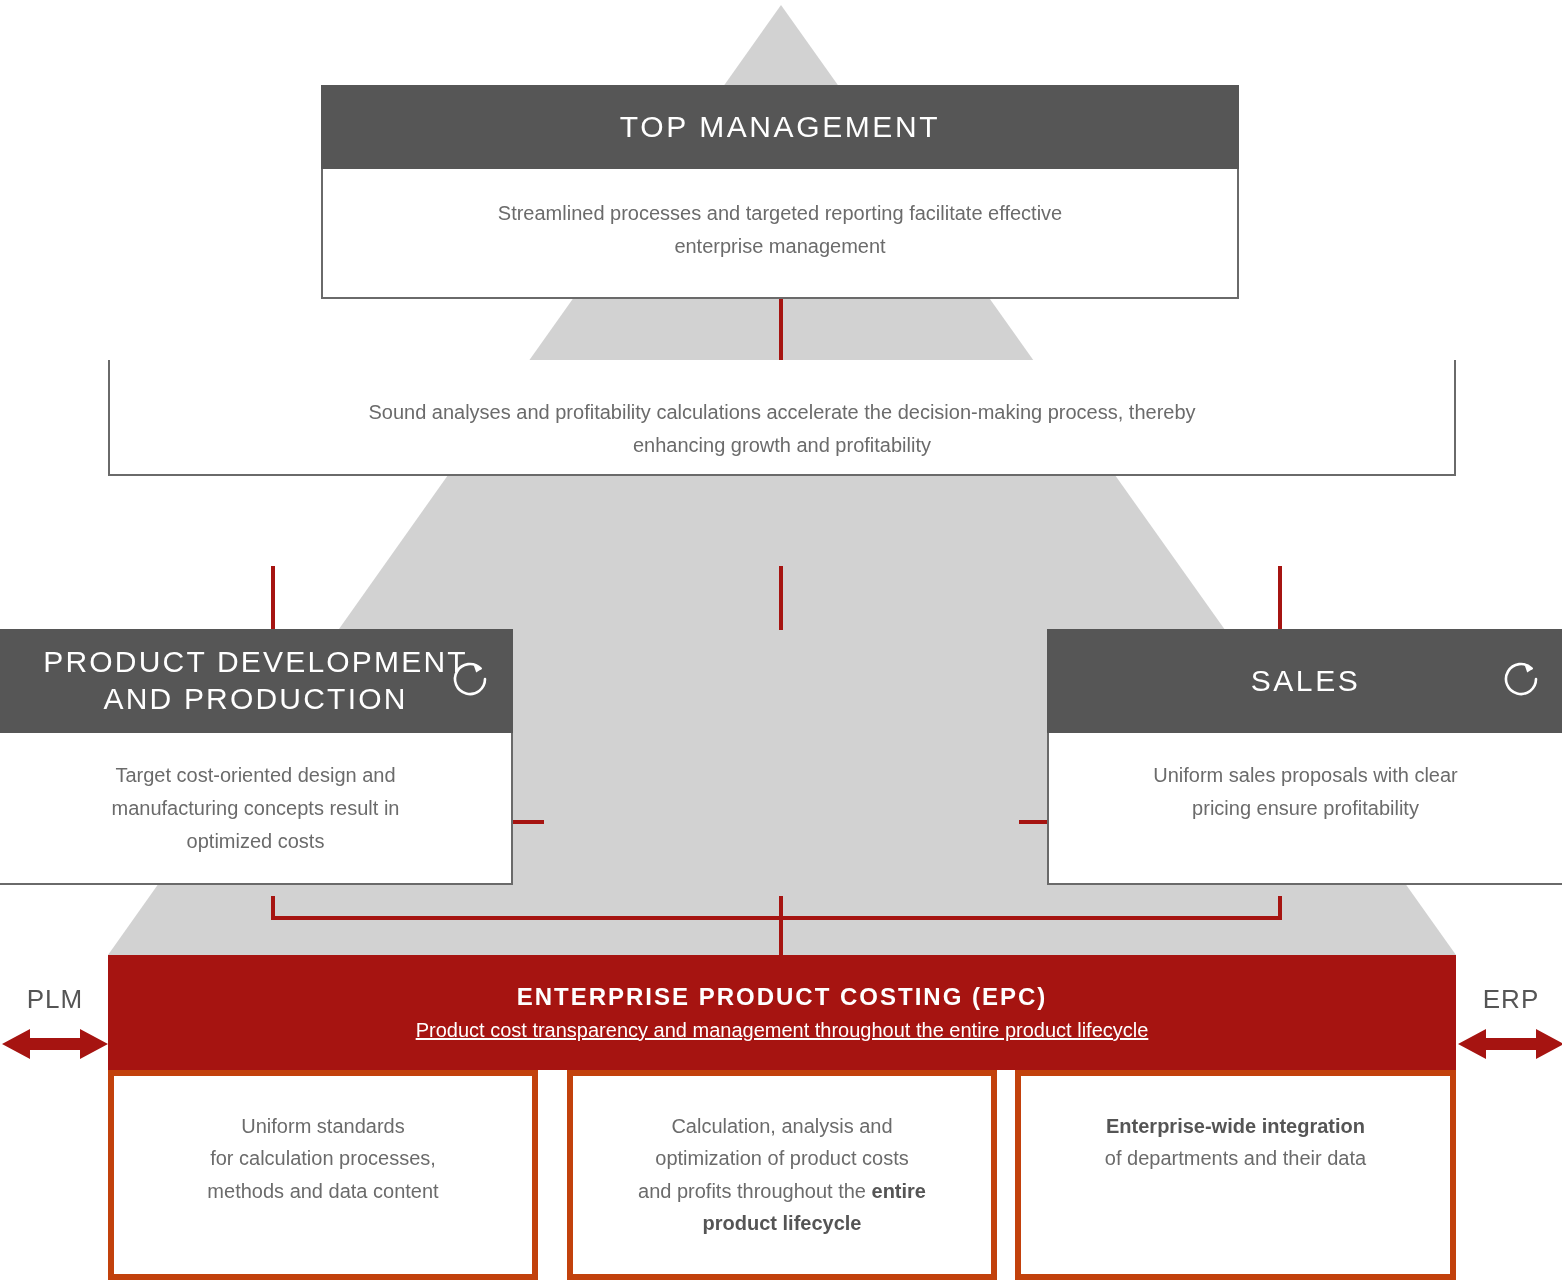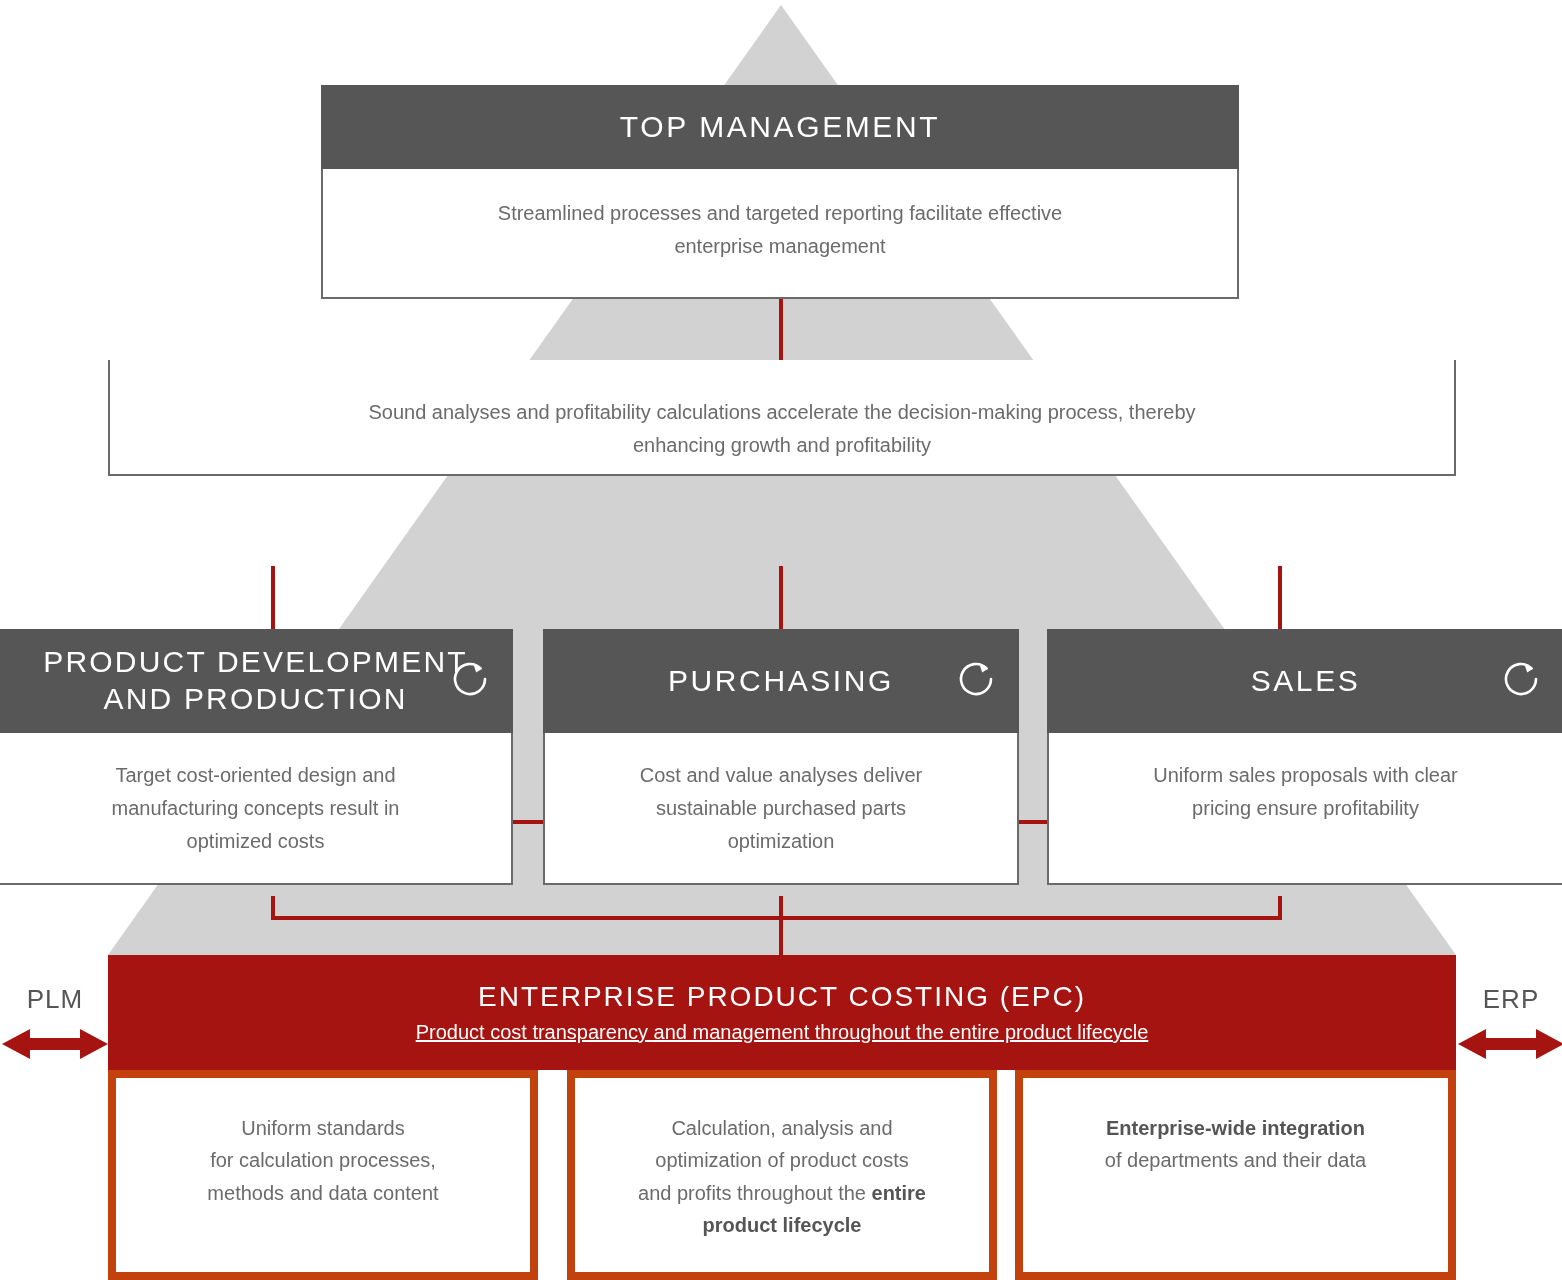--- a/index.html
+++ b/index.html
@@ -44,26 +44,26 @@
   .mid .body{height:152px;padding-top:26px;}
   #dept-pdp{left:-2px;top:629px;width:515px;}
   #dept-pur{left:543px;top:629px;width:476px;}
   #dept-sal{left:1047px;top:629px;width:517px;}
   #dept-pdp .hdr .ttl{letter-spacing:2.2px;}
 
   
   #epc{position:absolute;left:108px;top:955px;width:1348px;height:115px;
        background:#A61411;color:#fff;z-index:4;
        display:flex;flex-direction:column;align-items:center;justify-content:center;}
-  #epc .epc-title{font-size:28px;letter-spacing:2px;font-weight:400;text-align:left;}
+  #epc .epc-title{font-size:24px;letter-spacing:2px;font-weight:700;text-align:left;}
   #epc .epc-sub{font-size:20px;margin-top:8px;text-align:center;font-weight:400;text-decoration:underline;}
 
   
   .ben{position:absolute;top:1070px;height:210px;background:#fff;
-       border:8px solid #c2410c;box-sizing:border-box;z-index:4;
+       border:6px solid #c2410c;box-sizing:border-box;z-index:4;
        color:#6b6b6b;font-size:20px;line-height:1.62;text-align:center;
        padding-top:34px;}
   .ben .txt{white-space:pre-line;}
   .ben b{color:#555;font-weight:700;}
   #ben-1{left:108px;width:430px;}
   #ben-2{left:567px;width:430px;}
   #ben-3{left:1015px;width:441px;}
 
   
   .side{position:absolute;z-index:5;width:110px;text-align:center;}
@@ -126,36 +126,20 @@
         </svg>
       </span>
     </div>
     <div class="body">
       <span class="txt">Target cost-oriented design and
 manufacturing concepts result in
 optimized costs</span>
     </div>
   </div>
 
-  <div class="card mid" id="dept-pur">
-    <div class="hdr">
-      <span class="ttl">PURCHASING</span>
-      <span class="cycle-icon">
-        <svg width="46" height="46" viewBox="0 0 46 46">
-          <path d="M38 23 A15 15 0 1 1 33.6 12.4" fill="none" stroke="#ffffff" stroke-width="2.6" stroke-linecap="round"></path>
-          <path d="M26 7 L35 12.8 L29.2 16.6 Z" fill="#ffffff"></path>
-        </svg>
-      </span>
-    </div>
-    <div class="body">
-      <span class="txt">Cost and value analyses deliver
-sustainable purchased parts
-optimization</span>
-    </div>
-  </div>
 
   <div class="card mid" id="dept-sal">
     <div class="hdr">
       <span class="ttl">SALES</span>
       <span class="cycle-icon">
         <svg width="46" height="46" viewBox="0 0 46 46">
           <path d="M38 23 A15 15 0 1 1 33.6 12.4" fill="none" stroke="#ffffff" stroke-width="2.6" stroke-linecap="round"></path>
           <path d="M26 7 L35 12.8 L29.2 16.6 Z" fill="#ffffff"></path>
         </svg>
       </span>

